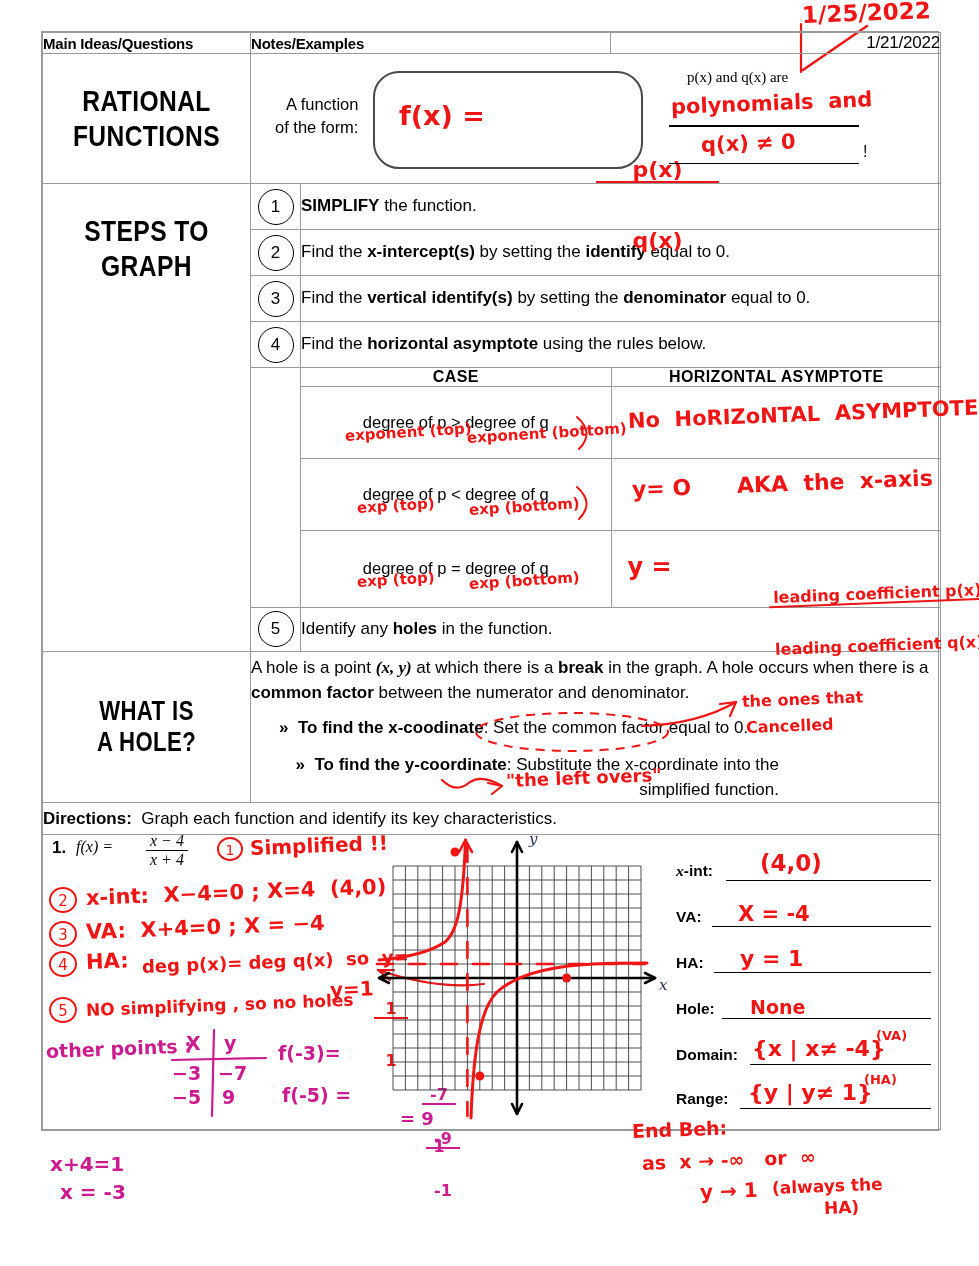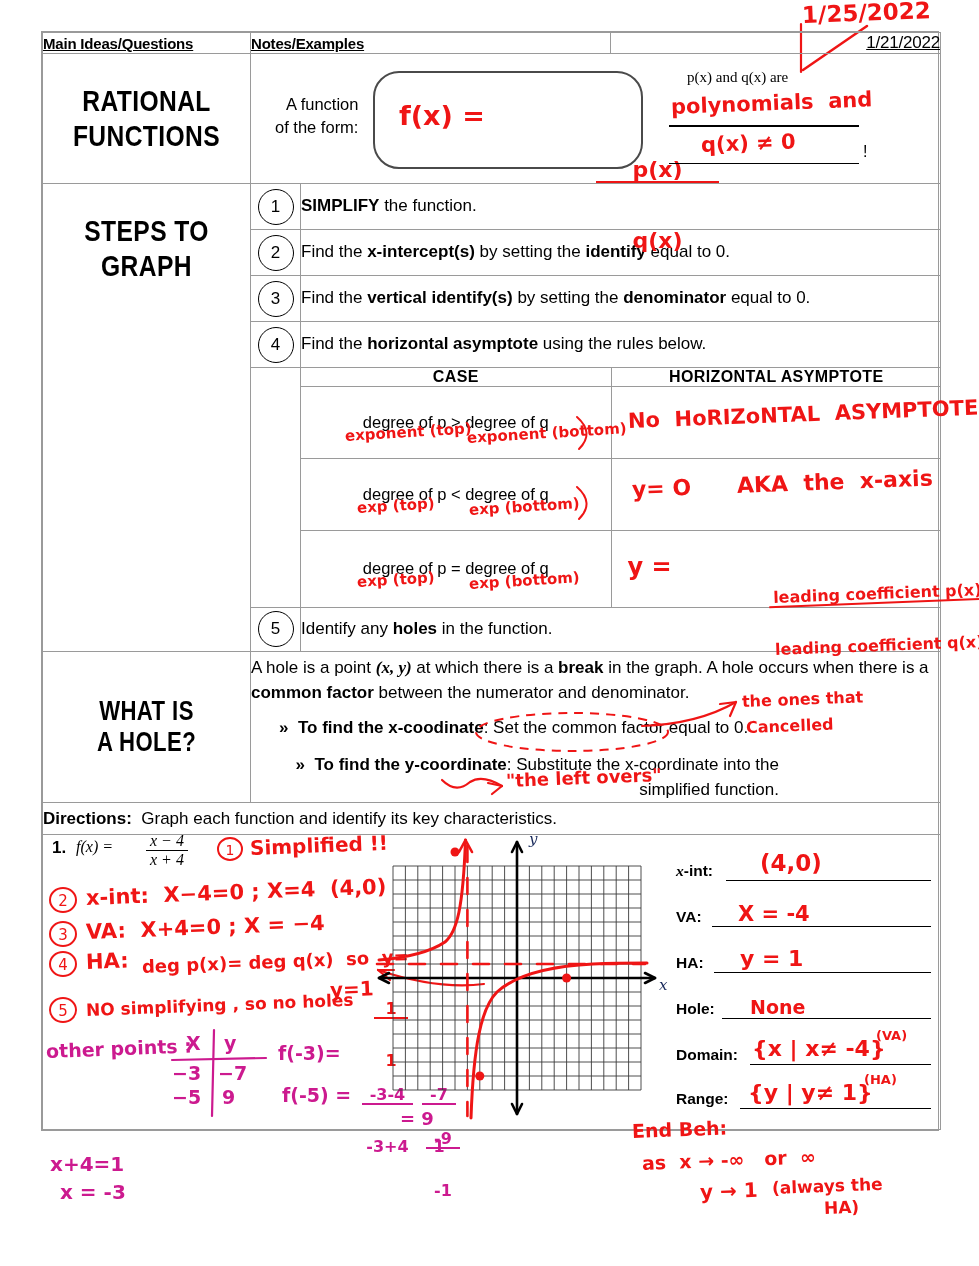--- a/index.html
+++ b/index.html
@@ -17,21 +17,21 @@
   
   .sheet {
     position:absolute; left:41px; top:31px; width:898px;
     border:1px solid #9a9a9a;
     border-collapse:collapse;
   }
   table.tbl { border-collapse:collapse; width:898px; table-layout:fixed; }
   table.tbl td { border:1px solid #9a9a9a; vertical-align:middle; padding:0; }
 
   .hdr-cell { font-weight:bold; font-size:15px; padding:7px 10px; letter-spacing:-0.2px;
-              font-family:"Liberation Sans Narrow","Liberation Sans",sans-serif;text-decoration:underline; }
+              font-family:"Liberation Sans Narrow","Liberation Sans",sans-serif; }
   .hdr-date { text-align:right; padding-right:14px; font-size:17px; font-weight:normal; }
 
   .bigtitle {
     text-align:center; font-weight:bold; line-height:1.15;
     font-size:30px; letter-spacing:0.5px;
     font-family:"Liberation Sans Narrow","Liberation Sans",sans-serif;
     transform: scaleX(0.82); transform-origin:center;
     padding:6px 4px;
   }
   .bigtitle.small { font-size:27px; }
@@ -367,26 +367,20 @@
   <svg class="graphwrap" style="left:168px;top:1028px;" width="110" height="90">
     <path d="M4 32 L98 30" stroke="#cc1a8f" stroke-width="2.2" fill="none" stroke-linecap="round"></path>
     <path d="M46 2 L44 88" stroke="#cc1a8f" stroke-width="2.2" fill="none" stroke-linecap="round"></path>
   </svg>
   <div class="hw pink" style="left:172px;top:1062px;font-size:19px;">−3</div>
   <div class="hw pink" style="left:218px;top:1062px;font-size:19px;">−7</div>
   <div class="hw pink" style="left:172px;top:1086px;font-size:19px;">−5</div>
   <div class="hw pink" style="left:222px;top:1086px;font-size:19px;">9</div>
 
   <div class="hw pink" style="left:278px;top:1042px;font-size:19px;">f(-3)=</div>
-  <div class="hw pink" style="left:340px;top:1034px;font-size:16px;">
-    <span class="frac">
-      <span class="top">-3-4</span>
-      <span class="bot">-3+4</span>
-    </span>
-  </div>
   <div class="hw pink" style="left:400px;top:1034px;font-size:16px;">
     <span class="frac">
       <span class="top">-7</span>
       <span class="bot">1</span>
     </span>
   </div>
   <div class="hw pink" style="left:282px;top:1084px;font-size:19px;">f(-5) =</div>
   <div class="hw pink" style="left:404px;top:1078px;font-size:16px;">
     <span class="frac">
       <span class="top">-9</span>

